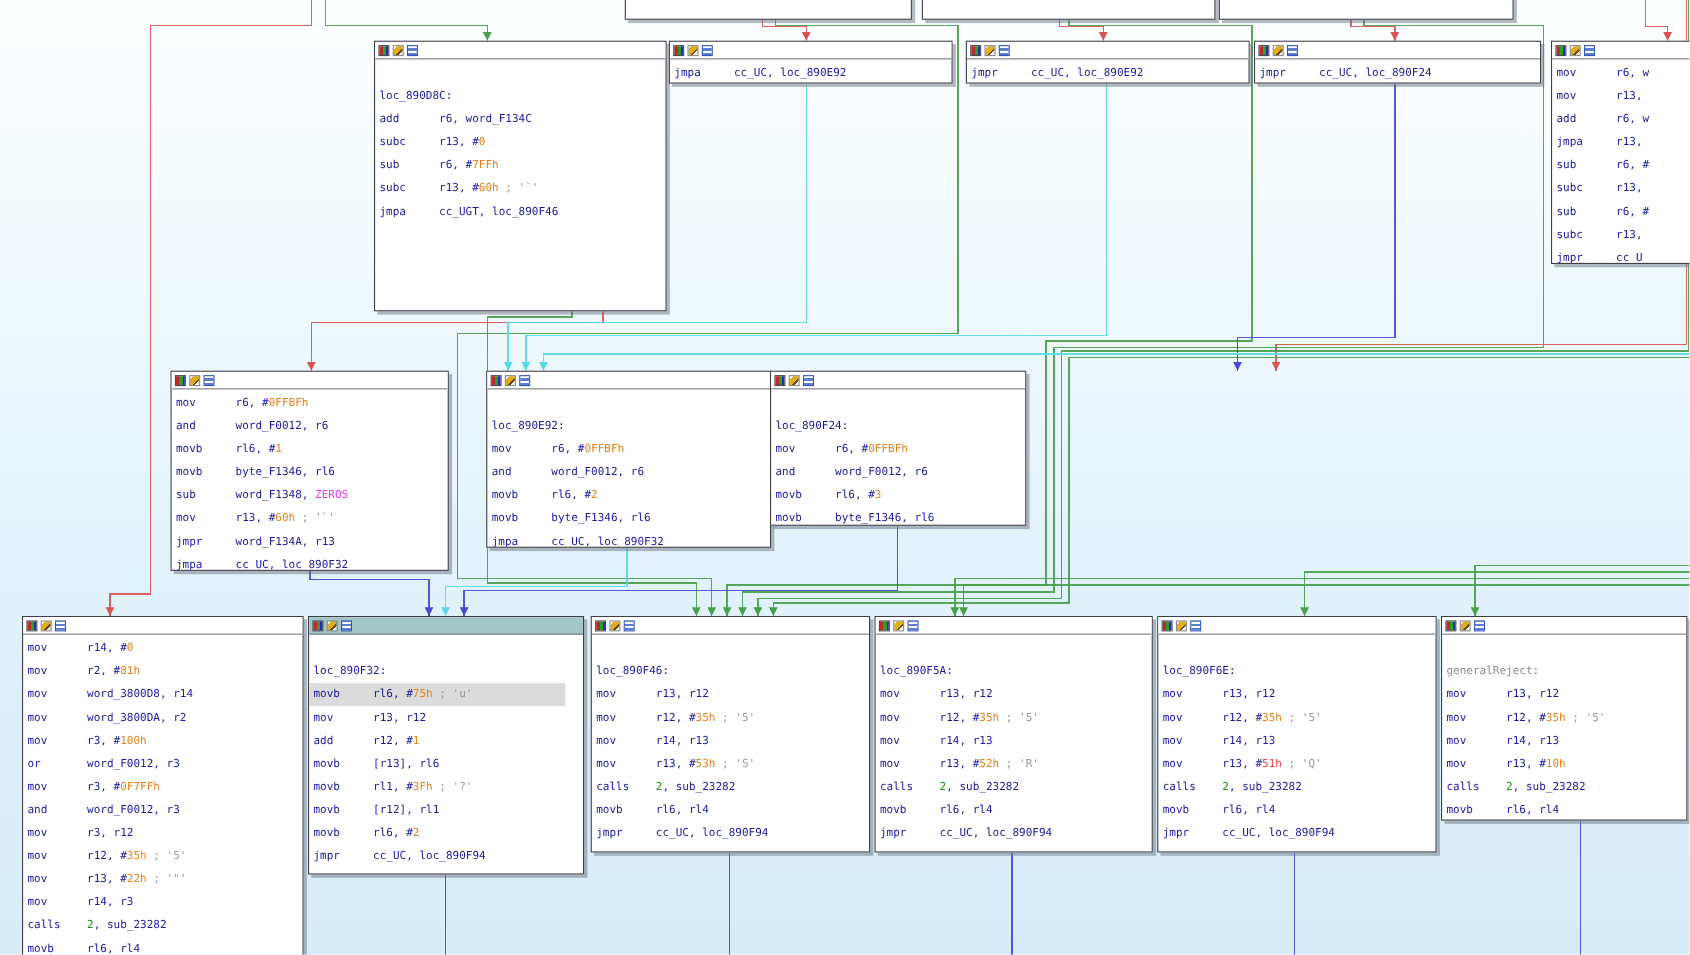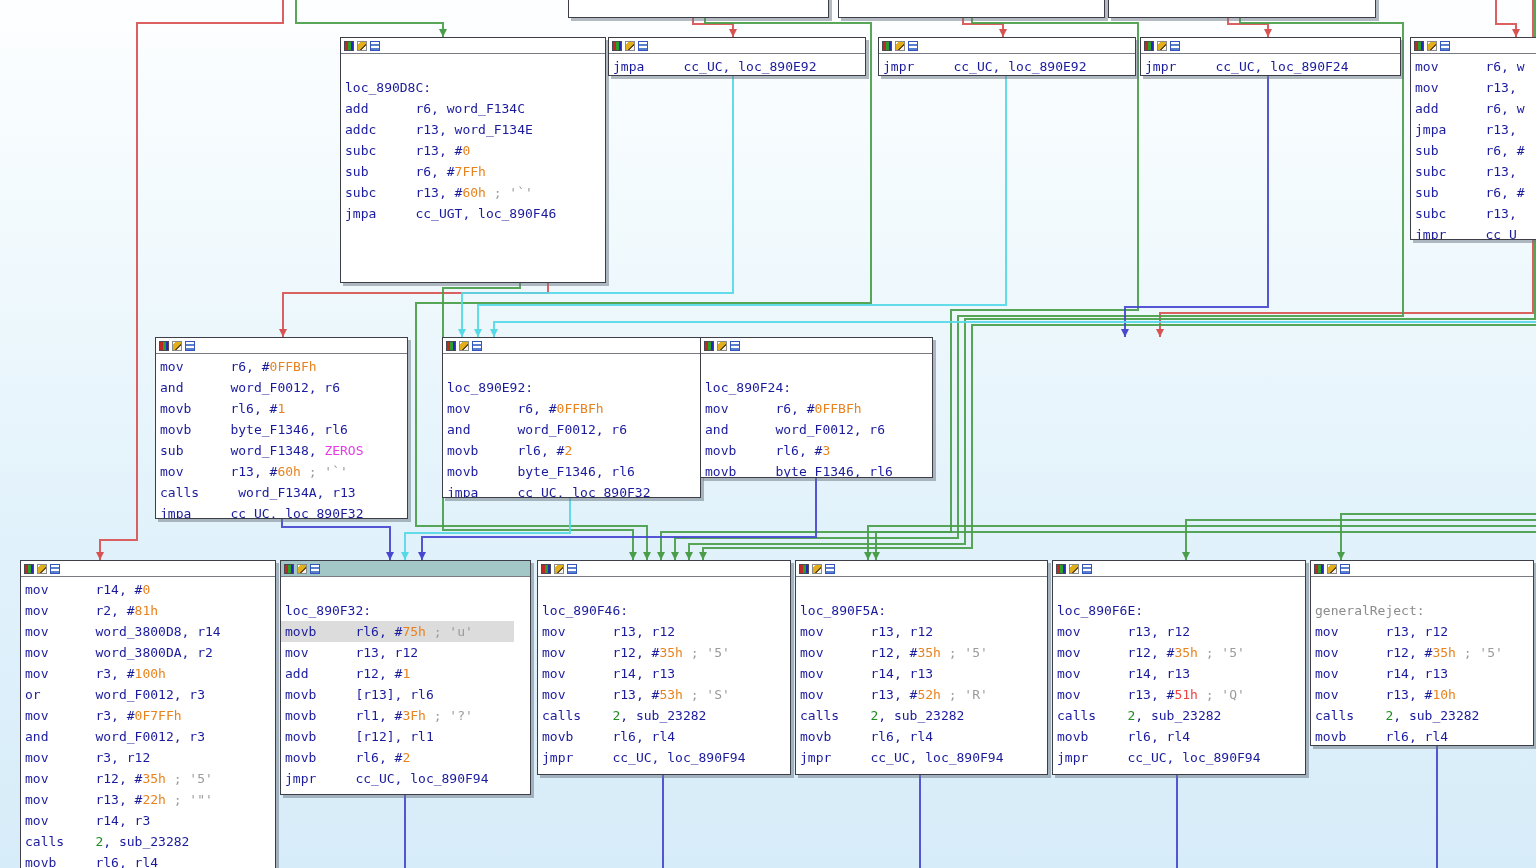--- a/index.html
+++ b/index.html
@@ -16,21 +16,21 @@
   }
   .tb{
     height:16px;background:var(--c-title,#fff);border-bottom:1px solid #7a7a84;
     display:flex;align-items:center;gap:3px;padding-left:3px;box-sizing:border-box;
   }
   .node.sel .tb{background:var(--c-title-sel,#a3c6c6);}
   .ic{width:10px;height:10px;border:1px solid #4a4a55;box-sizing:border-box;flex:0 0 auto;}
   .ic0{background:linear-gradient(90deg,#c02828 0 3px,#28a028 3px 6px,#2828c0 6px);}
   .ic1{background:linear-gradient(135deg,#fdfdfd 18%,#e2af1c 18% 60%,#6b4a12 60% 74%,#f3f3f3 74%);border-color:#8a8a8a;}
   .ic2{background:repeating-linear-gradient(180deg,#ffffff 0 2px,#5b7fd0 2px 4px);border-color:#3355bb;}
-  .body{padding:2px 16px 0 4px;font-size:13px;line-height:21px;}
+  .body{padding:2px 16px 0 4px;font-size:10px;line-height:21px;}
   .line{white-space:pre;height:21px;}
   .line.hl{background:#dcdcdc;margin-left:-4px;padding-left:4px;}
 </style>
 </head>
 <body>
 
 <div id="viewport">
   <svg id="edges" width="1536" height="868" viewBox="0 0 1536 868">
       <polyline points="283,0 283,23 137,23 137,540 100,540 100,560" fill="none" stroke="#d95252" stroke-width="1.3" shape-rendering="crispEdges" opacity="0.92"></polyline>
       <polygon points="96,552 104,552 100,560" fill="#d95252"></polygon>
@@ -110,21 +110,20 @@
       <div class="node" style="left: 340px; top: 37px; width: 266px; height: 246px;">
         <div class="tb">
           <span class="ic ic0"></span>
           <span class="ic ic1"></span>
           <span class="ic ic2"></span>
         </div>
         <div class="body">
           <div class="line"></div>
           <div class="line"><span style="color: rgb(26, 26, 158);">loc_890D8C:</span></div>
           <div class="line"><span style="color: rgb(26, 26, 158);">add      r6, word_F134C</span></div>
-          <div class="line"><span style="color: rgb(26, 26, 158);">addc     r13, word_F134E</span></div>
           <div class="line"><span style="color: rgb(26, 26, 158);">subc     r13, #</span><span style="color: rgb(232, 130, 30);">0</span></div>
           <div class="line"><span style="color: rgb(26, 26, 158);">sub      r6, #</span><span style="color: rgb(232, 130, 30);">7FFh</span></div>
           <div class="line"><span style="color: rgb(26, 26, 158);">subc     r13, #</span><span style="color: rgb(232, 130, 30);">60h</span><span style="color: rgb(155, 155, 155);"> ; '`'</span></div>
           <div class="line"><span style="color: rgb(26, 26, 158);">jmpa     cc_UGT, loc_890F46</span></div>
         </div>
       </div>
       <div class="node" style="left: 608px; top: 37px; width: 258px; height: 39px;">
         <div class="tb">
           <span class="ic ic0"></span>
           <span class="ic ic1"></span>
@@ -178,21 +177,21 @@
           <span class="ic ic1"></span>
           <span class="ic ic2"></span>
         </div>
         <div class="body">
           <div class="line"><span style="color: rgb(26, 26, 158);">mov      r6, #</span><span style="color: rgb(232, 130, 30);">0FFBFh</span></div>
           <div class="line"><span style="color: rgb(26, 26, 158);">and      word_F0012, r6</span></div>
           <div class="line"><span style="color: rgb(26, 26, 158);">movb     rl6, #</span><span style="color: rgb(232, 130, 30);">1</span></div>
           <div class="line"><span style="color: rgb(26, 26, 158);">movb     byte_F1346, rl6</span></div>
           <div class="line"><span style="color: rgb(26, 26, 158);">sub      word_F1348, </span><span style="color: rgb(229, 60, 229);">ZEROS</span></div>
           <div class="line"><span style="color: rgb(26, 26, 158);">mov      r13, #</span><span style="color: rgb(232, 130, 30);">60h</span><span style="color: rgb(155, 155, 155);"> ; '`'</span></div>
-          <div class="line"><span style="color: rgb(26, 26, 158);">calls     word_F134A, r13</span></div>
+          <div class="line"><span style="color: rgb(26, 26, 158);">jmpr     word_F134A, r13</span></div>
           <div class="line"><span style="color: rgb(26, 26, 158);">jmpa     cc_UC, loc_890F32</span></div>
         </div>
       </div>
       <div class="node" style="left: 442px; top: 337px; width: 259px; height: 161px;">
         <div class="tb">
           <span class="ic ic0"></span>
           <span class="ic ic1"></span>
           <span class="ic ic2"></span>
         </div>
         <div class="body">

